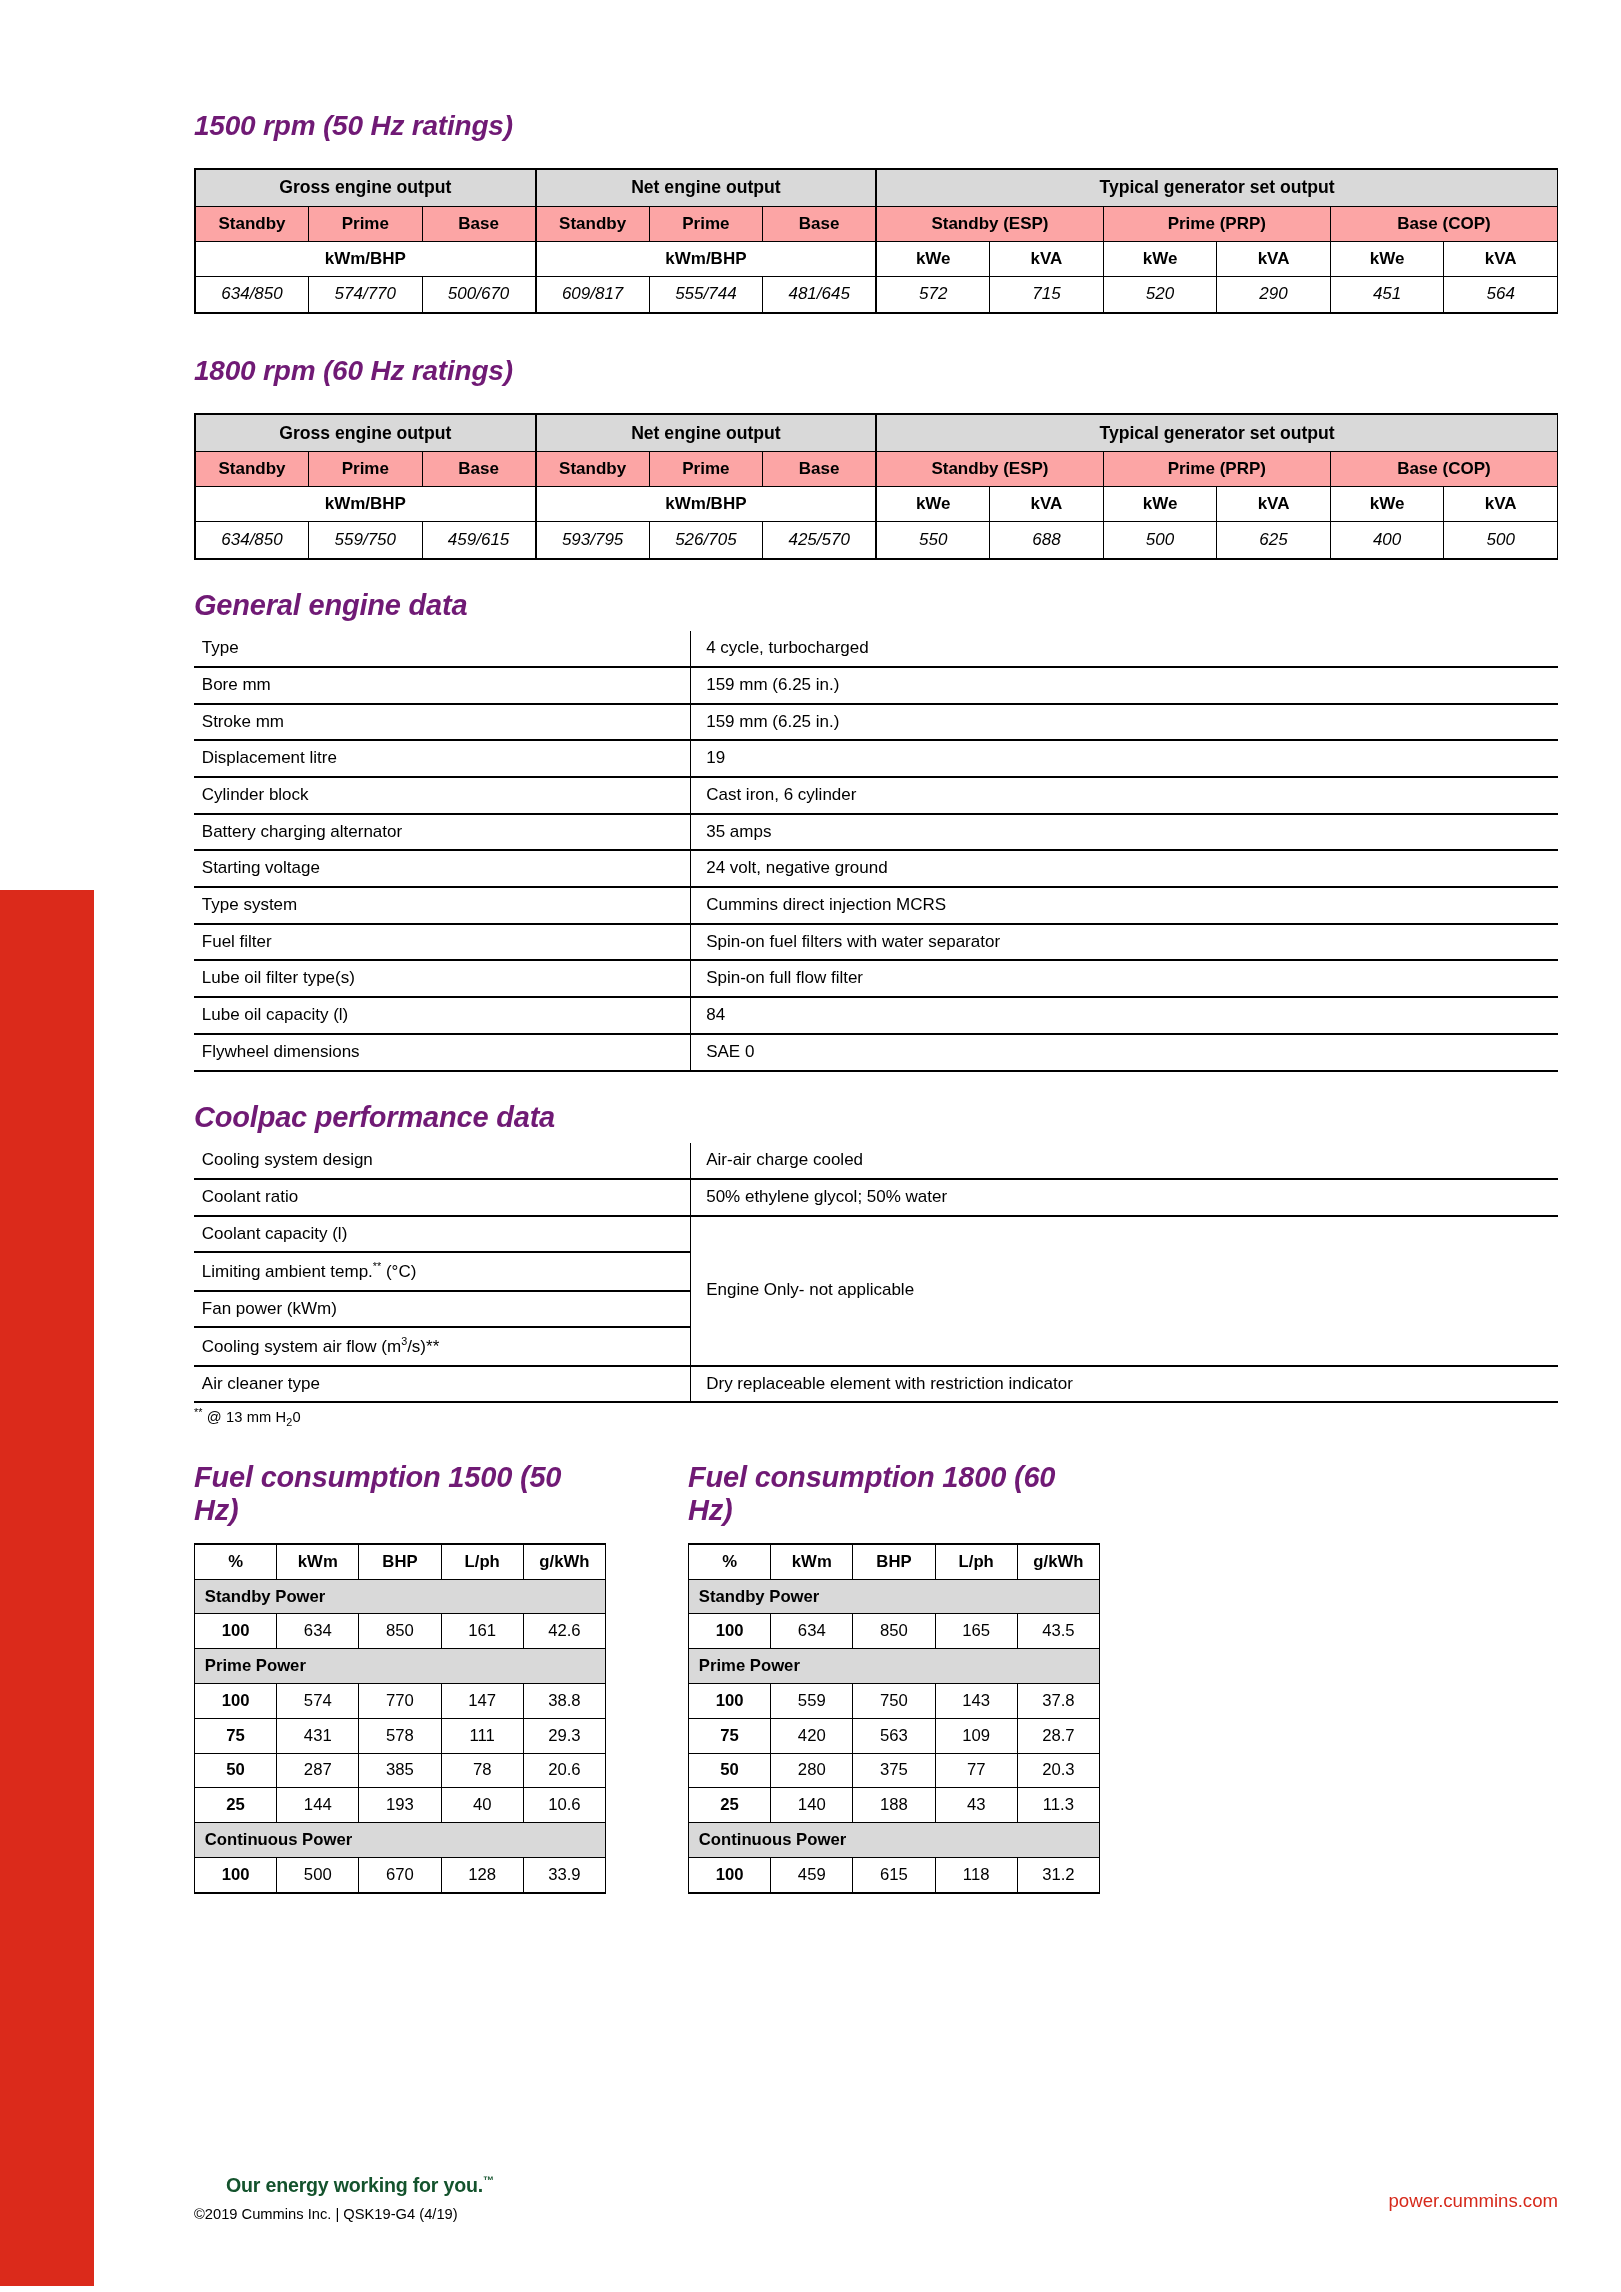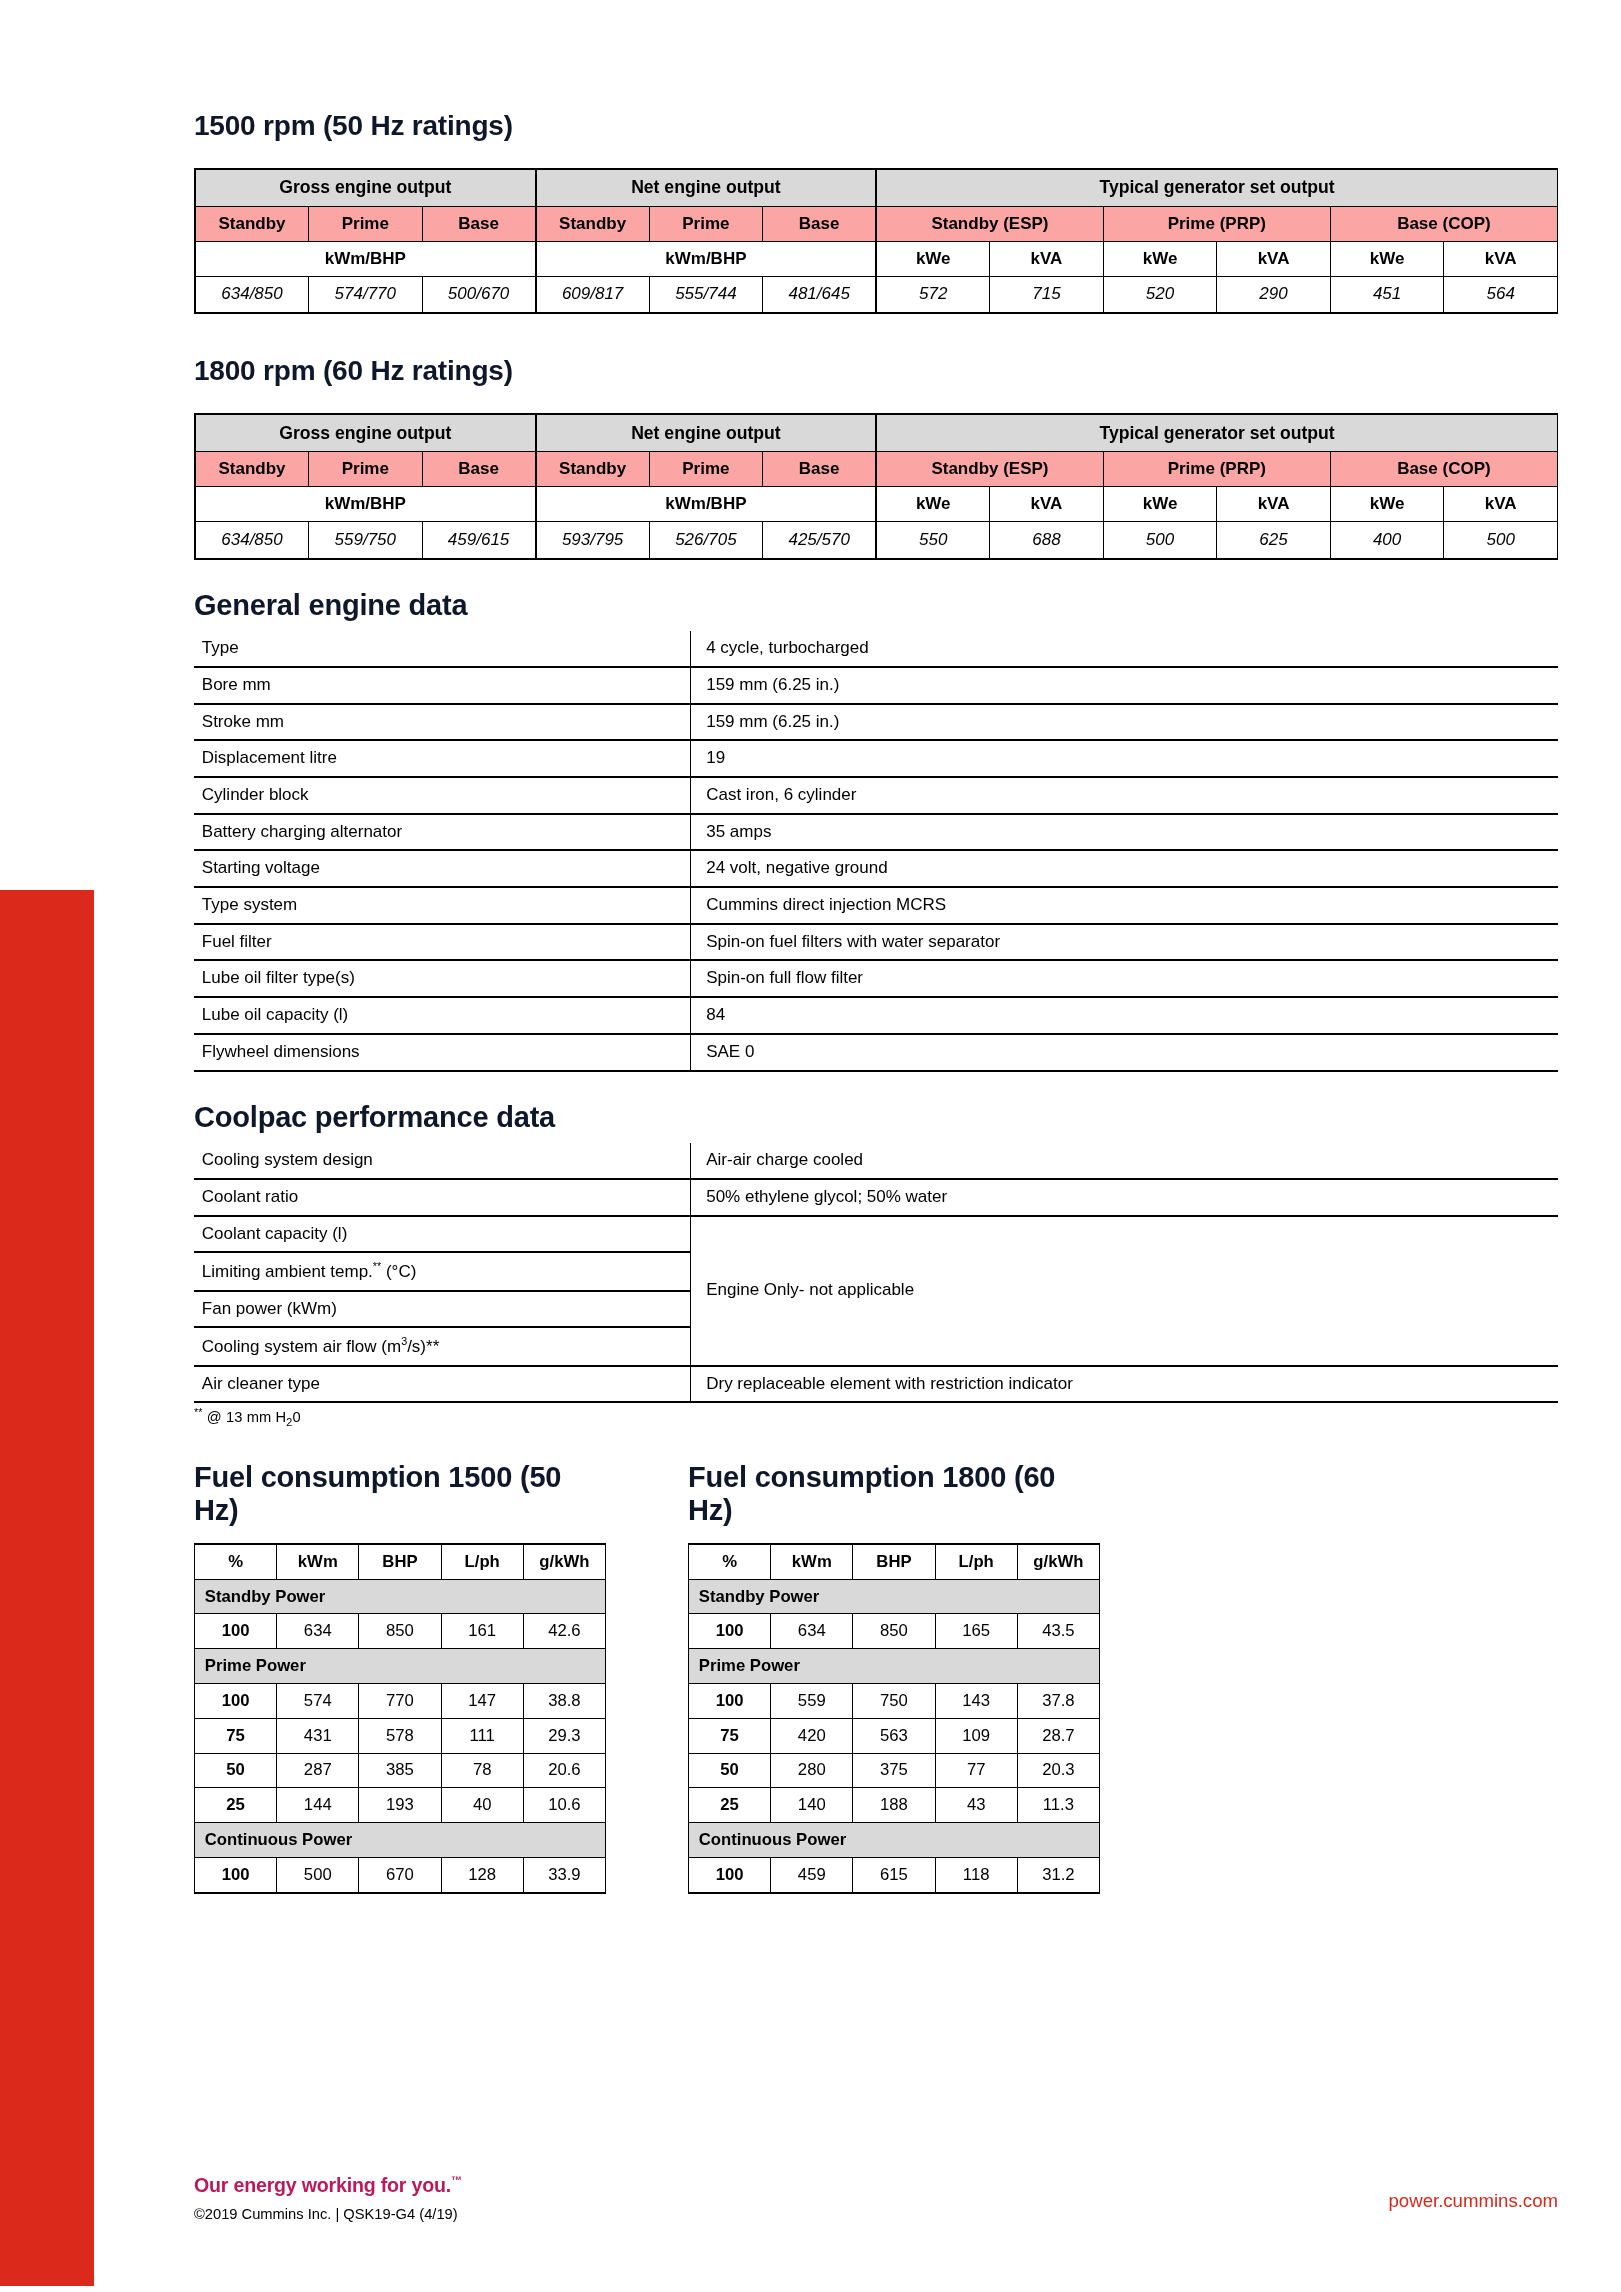--- a/index.html
+++ b/index.html
@@ -26,24 +26,25 @@
     background: #db2a1b;
   }
   
   .content {
     position: absolute;
     left: 194px;
     top: 0;
     width: 1364px;
   }
   h2.section-title {
-    color: #0f172a;
+    color: #701a75;
     font-size: 29px;
     font-weight: bold;
     letter-spacing: -0.2px;
+    font-style: italic;
   }
   h2.rating-title { font-size: 28px; }
 
   
   table.ratings {
     width: 1364px;
     border-collapse: collapse;
     table-layout: fixed;
     font-size: 17px;
   }
@@ -143,22 +144,23 @@
     left: 194px;
     top: 2174px;
     width: 1364px;
     display: flex;
     justify-content: space-between;
     align-items: flex-start;
   }
   .footer .tagline {
     font-size: 19.6px;
     font-weight: bold;
-    color: #be185d;
+    color: #14532d;
     letter-spacing: -0.2px;
+    margin-left: 32px;
   }
   .footer .tagline sup { font-size: 10.8px; }
   .footer .copyright {
     font-size: 14.7px;
     color: #000;
     margin-top: 8.8px;
   }
   .footer .weburl {
     font-size: 18.6px;
     color: #d6291b;

